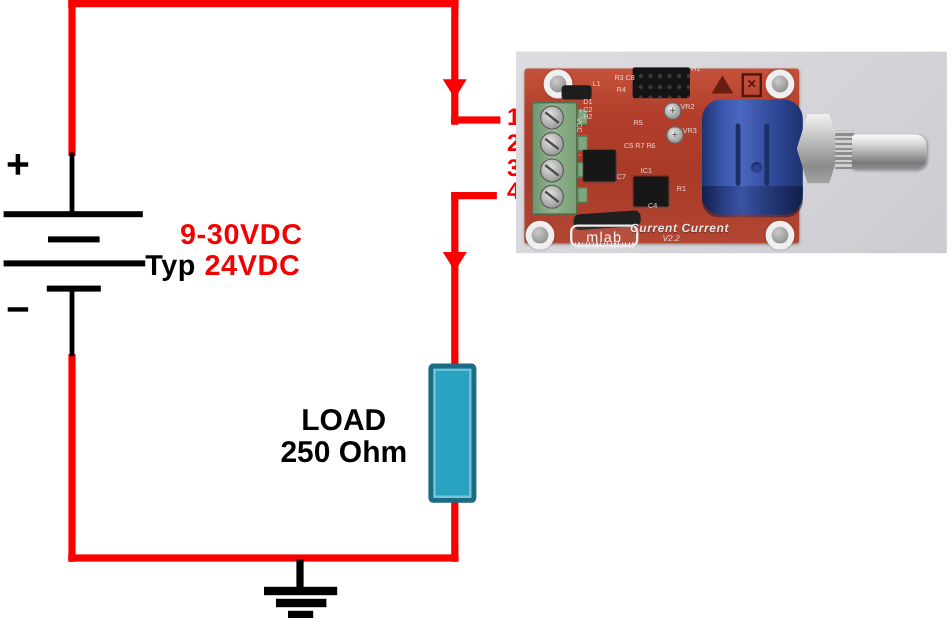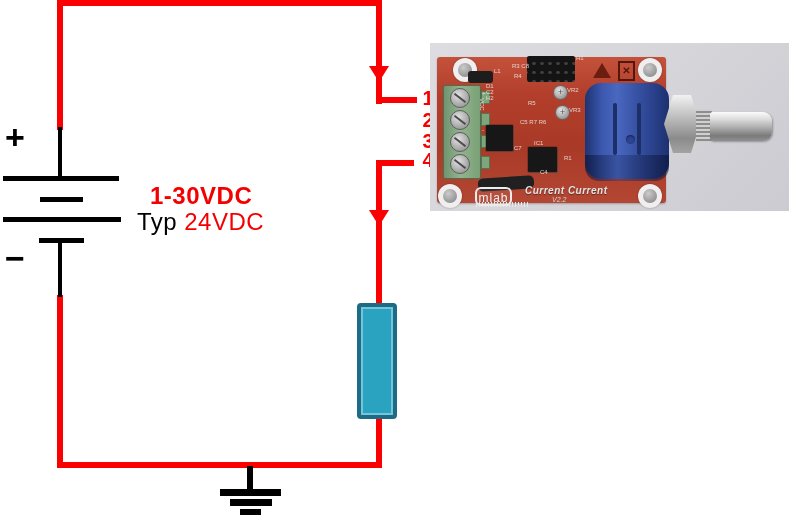--- a/index.html
+++ b/index.html
@@ -12,21 +12,21 @@
   .arrow-down{position:absolute;width:0;height:0;
               border-left:10px solid transparent;border-right:10px solid transparent;
               border-top:16px solid #fb0000;}
 
   
   .plate{position:absolute;background:#000;}
   .sign{position:absolute;color:#000;font-size:34px;font-weight:bold;line-height:30px;}
 
   
   .supply-line1{position:absolute;left:150px;top:182px;font-size:24px;font-weight:bold;color:#f40000;letter-spacing:0.5px;}
-  .supply-line2{position:absolute;left:137px;top:208px;font-size:24px;font-weight:normal;letter-spacing:0.5px;}
+  .supply-line2{position:absolute;left:121px;top:208px;font-size:24px;font-weight:bold;letter-spacing:0.5px;}
   .supply-line2 .typ{color:#000;margin-right:7px;}
   .supply-line2 .val{color:#f40000;}
   .load-label{position:absolute;left:214px;top:337px;width:145px;text-align:center;
               font-size:25px;font-weight:bold;color:#000;line-height:27px;}
   .tlabel{position:absolute;left:420px;width:16px;color:#f40000;font-size:20px;font-weight:600;line-height:20px;text-align:center;}
 
   
   .load-body{position:absolute;left:357px;top:303px;width:40px;height:116px;
              background:#2aa3c0;border:4px solid #1d6b84;border-radius:4px;box-sizing:border-box;
              box-shadow:inset 0 0 0 2px rgba(130,205,222,.85);}
@@ -72,21 +72,21 @@
        background:linear-gradient(180deg,#f2f2f2 0%,#c2c2c2 35%,#8b8b8b 75%,#a3a3a3 100%);}
   .bushing{position:absolute;left:266px;top:66px;width:16px;height:34px;
            background:repeating-linear-gradient(0deg,#d0d0d0 0 2px,#8d8d8d 2px 4px);}
   .shaft{position:absolute;left:280px;top:69px;width:62px;height:29px;border-radius:3px 9px 9px 3px;
          background:linear-gradient(180deg,#fbfbfb 0%,#dcdcdc 25%,#ababab 55%,#7a7a7a 82%,#909090 100%);
          box-shadow:1px 1px 2px rgba(0,0,0,.3);}
   .warn-tri{position:absolute;left:163px;top:20px;width:0;height:0;
             border-left:9px solid transparent;border-right:9px solid transparent;border-bottom:15px solid #6b1d10;}
   .weee{position:absolute;left:188px;top:18px;width:13px;height:16px;border:2px solid #54150a;
         color:#54150a;font-size:10px;line-height:15px;text-align:center;font-weight:bold;}
-  .mlab{position:absolute;left:45px;top:144px;width:37px;height:19px;border:2px solid #ececec;border-radius:6px;
+  .mlab{position:absolute;left:45px;top:144px;width:57px;height:19px;border:2px solid #ececec;border-radius:6px;
         color:#f2f2f2;font-size:12px;line-height:18px;text-align:center;letter-spacing:1px;box-sizing:border-box;
         background:rgba(255,255,255,.06);}
   .csup{position:absolute;left:95px;top:142px;font-size:10px;font-weight:bold;font-style:italic;color:#e4e4e4;
         text-shadow:0 1px 1px rgba(0,0,0,.45);letter-spacing:0.5px;}
   .cver{position:absolute;left:122px;top:153px;font-size:7px;font-style:italic;color:#d6d6d6;}
   .barcode{position:absolute;left:46px;top:159px;width:52px;height:5px;
            background:repeating-linear-gradient(90deg,#e9e9e9 0 1px,transparent 1px 3px);}
   .silk{position:absolute;color:#e8e0dc;font-size:6px;line-height:6px;opacity:.9;white-space:nowrap;}
   .silk-v{writing-mode:vertical-rl;}
 </style>
@@ -109,31 +109,35 @@
 
   <div class="blkwire" style="left:58px;top:127px;width:4px;height:51px;"></div>
   <div class="plate" style="left:3px;top:176px;width:116px;height:5px;"></div>
   <div class="plate" style="left:40px;top:197px;width:43px;height:5px;"></div>
   <div class="plate" style="left:3px;top:217px;width:118px;height:5px;"></div>
   <div class="plate" style="left:39px;top:238px;width:45px;height:5px;"></div>
   <div class="blkwire" style="left:58px;top:241px;width:4px;height:56px;"></div>
   <div class="sign" style="left:5px;top:122px;">+</div>
   <div class="sign" style="left:5px;top:243px;">−</div>
 
-  <div class="supply-line1">1-30VDC</div>
+  <div class="supply-line1">9-30VDC</div>
   <div class="supply-line2">
     <span class="typ">Typ</span><span class="val">24VDC</span>
   </div>
 
   <div class="tlabel" style="top:88px;">1</div>
   <div class="tlabel" style="top:110px;">2</div>
   <div class="tlabel" style="top:131px;">3</div>
   <div class="tlabel" style="top:150px;">4</div>
 
   <div class="load-body"></div>
+  <div class="load-label">
+    <div>LOAD</div>
+    <div>250 Ohm</div>
+  </div>
 
   <div class="gnd" style="left:247px;top:466px;width:6px;height:26px;"></div>
   <div class="gnd" style="left:220px;top:489px;width:61px;height:7px;"></div>
   <div class="gnd" style="left:230px;top:499px;width:42px;height:7px;"></div>
   <div class="gnd" style="left:240px;top:509px;width:21px;height:6px;"></div>
 
   <div class="photo">
     <div class="board">
       <div class="hole" style="left:16px;top:1px;"></div>
       <div class="hole" style="left:201px;top:1px;"></div>

